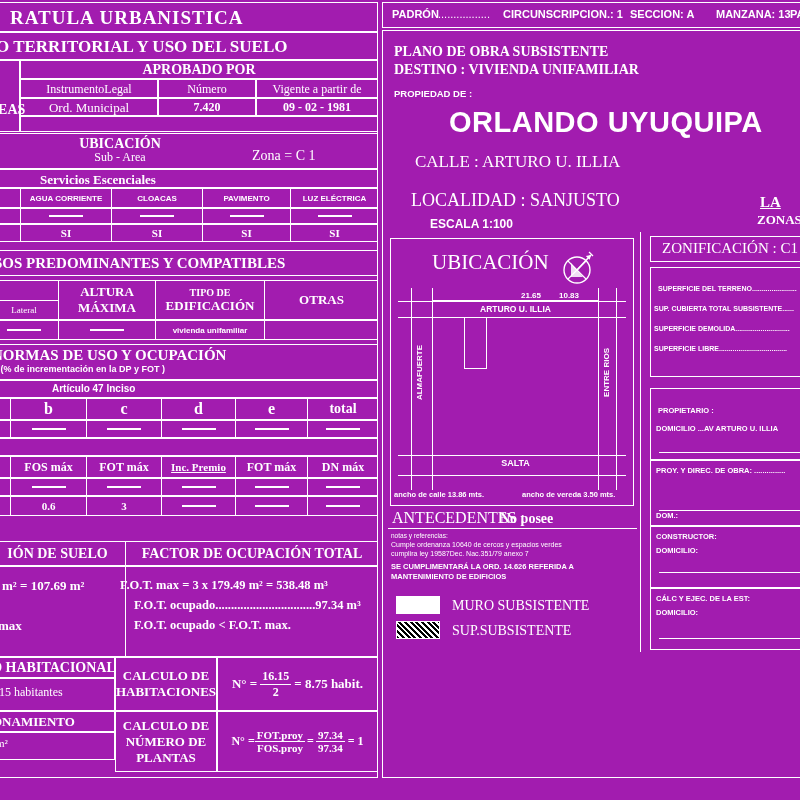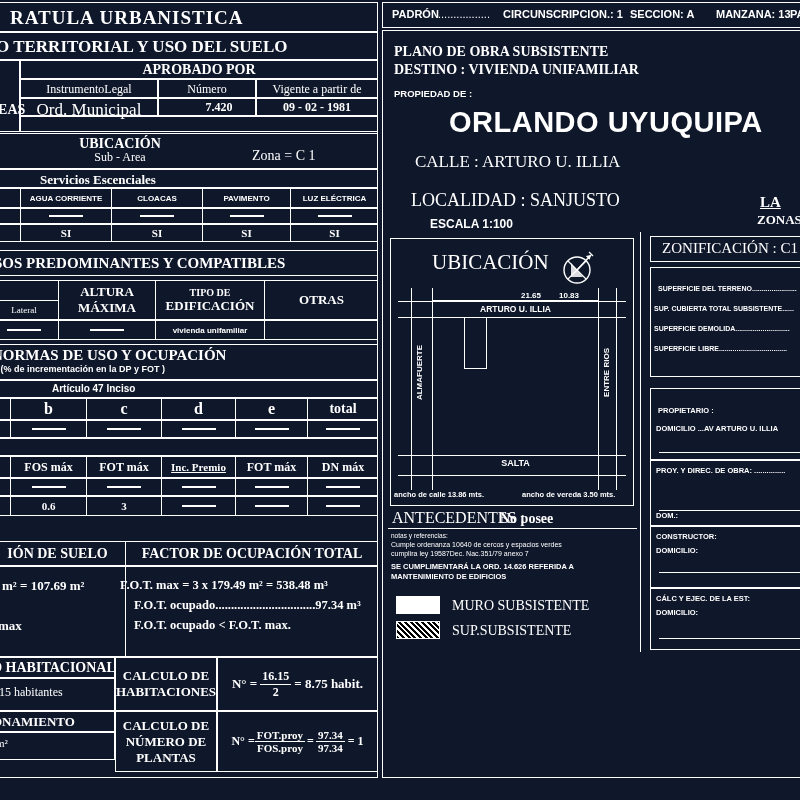--- a/index.html
+++ b/index.html
@@ -1,18 +1,18 @@
 <!DOCTYPE html>
 <html><head>
 <meta charset="utf-8">
 <style>
   html,body{margin:0;padding:0;background:#000;}
   body{width:800px;height:800px;overflow:hidden;
        font-family:"Liberation Serif",serif;color:#fff;}
-  #sheet{position:relative;width:800px;height:800px;background:#0f172a;}
+  #sheet{position:relative;width:800px;height:800px;background:#a21caf;}
 
   .box{position:absolute;border:1px solid #fff;box-sizing:border-box;}
   .lbl{position:absolute;color:#fff;white-space:nowrap;}
   .ctr{text-align:center;}
   .sans{font-family:"Liberation Sans",sans-serif;}
   .serif{font-family:"Liberation Serif",serif;}
   .bold{font-weight:bold;}
   .vline{position:absolute;background:#fff;width:1px;}
   .hline{position:absolute;background:#fff;height:1px;}
   .dash{display:inline-block;width:34px;height:2px;background:#fff;vertical-align:middle;}
@@ -54,24 +54,24 @@
     <div class="box" style="left:20px;top:79px;width:138px;height:19px;"></div>
     <div class="lbl serif ctr" style="left:20px;top:82px;width:138px;font-size:12px;">InstrumentoLegal</div>
 
     <div class="box" style="left:158px;top:79px;width:98px;height:19px;"></div>
     <div class="lbl serif ctr" style="left:158px;top:82px;width:98px;font-size:12px;">Número</div>
 
     <div class="box" style="left:256px;top:79px;width:122px;height:19px;"></div>
     <div class="lbl serif ctr" style="left:256px;top:82px;width:122px;font-size:12px;">Vigente a partir  de</div>
 
     <div class="box" style="left:20px;top:98px;width:138px;height:18px;"></div>
-    <div class="lbl serif ctr" style="left:20px;top:100px;width:138px;font-size:17px;">Ord.  Municipal</div>
+    <div class="lbl serif ctr" style="left:20px;top:100px;width:138px;font-size:13px;">Ord.  Municipal</div>
 
     <div class="box" style="left:158px;top:98px;width:98px;height:18px;"></div>
-    <div class="lbl serif bold ctr" style="left:158px;top:100px;width:98px;font-size:12px;padding-left:12px;">7.420</div>
+    <div class="lbl serif bold ctr" style="left:158px;top:100px;width:98px;font-size:12px;">7.420</div>
 
     <div class="box" style="left:256px;top:98px;width:122px;height:18px;"></div>
     <div class="lbl serif bold ctr" style="left:256px;top:100px;width:122px;font-size:12px;">09 - 02 - 1981</div>
 
     <div class="box" style="left:20px;top:116px;width:358px;height:16px;"></div>
 
     <div class="box" style="left:-10px;top:60px;width:30px;height:72px;"></div>
     <div class="lbl bold serif" style="left:-12px;top:102px;font-size:14px;">REAS</div>
 
     <div class="box" style="left:-10px;top:133px;width:388px;height:36px;"></div>

